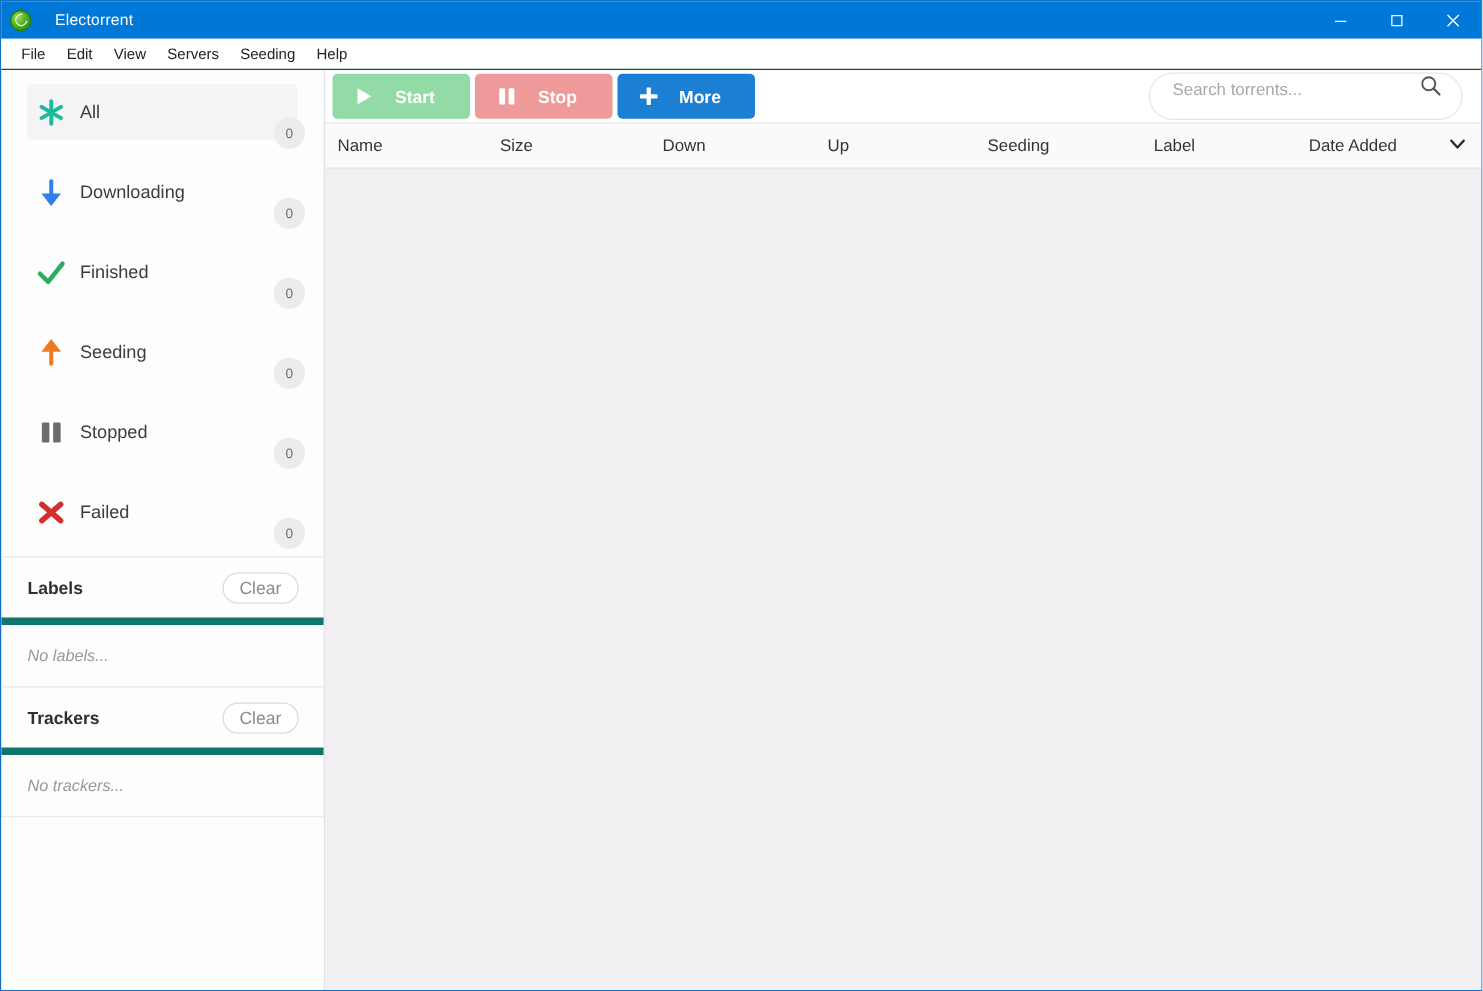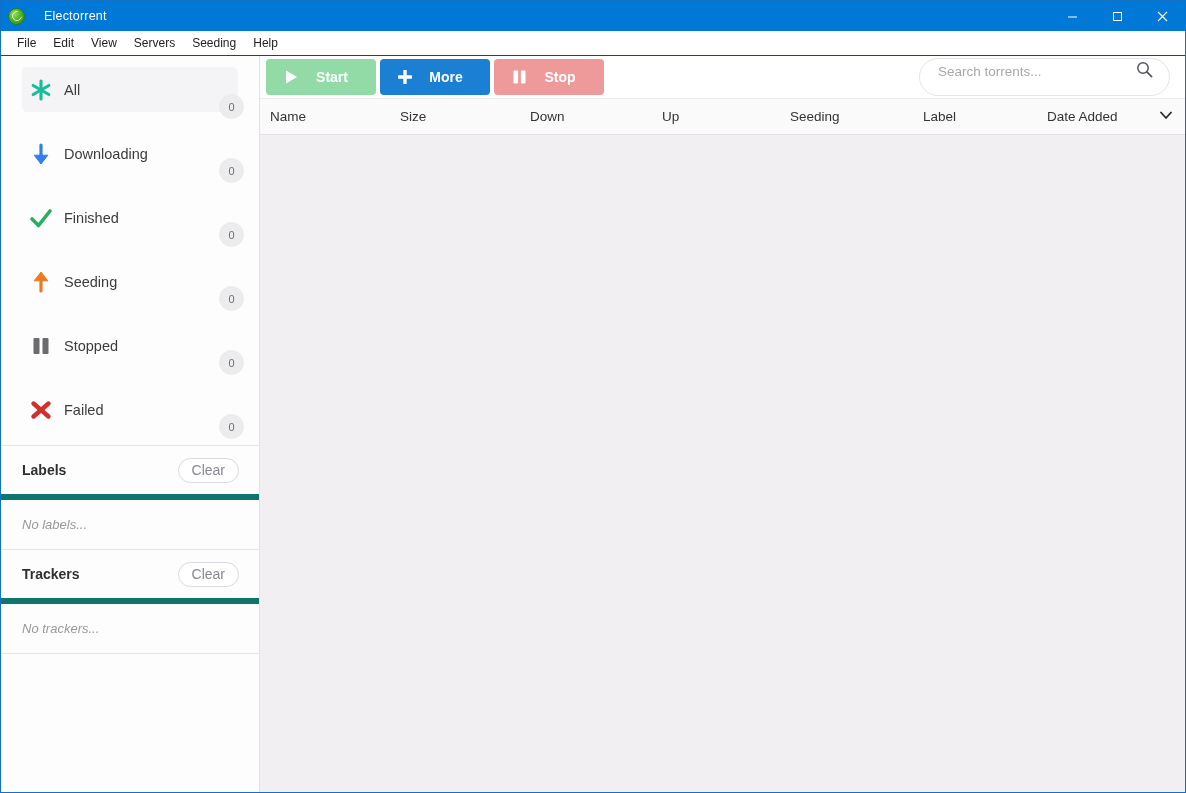--- a/index.html
+++ b/index.html
@@ -451,38 +451,38 @@
 
           <button class="tb-btn btn-start">
             <span class="tb-ico">
               <svg width="15" height="16" viewBox="0 0 15 16">
                   <polygon points="2,1.5 13,8 2,14.5" fill="#ffffff"></polygon>
                 </svg>
             </span>
             <span class="tb-lbl">Start</span>
           </button>
 
+          <button class="tb-btn btn-stop">
+            <span class="tb-ico">
+              <svg width="15" height="16" viewBox="0 0 15 16">
+                <rect x="1.5" y="1.5" width="4.6" height="13" rx="1" fill="#ffffff"></rect>
+                <rect x="8.9" y="1.5" width="4.6" height="13" rx="1" fill="#ffffff"></rect>
+              </svg>
+            </span>
+            <span class="tb-lbl">Stop</span>
+          </button>
+
           <button class="tb-btn btn-more">
             <span class="tb-ico">
               <svg width="16" height="16" viewBox="0 0 16 16">
                 <rect x="6.3" y="1" width="3.4" height="14" rx="0.6" fill="#ffffff"></rect>
                 <rect x="1" y="6.3" width="14" height="3.4" rx="0.6" fill="#ffffff"></rect>
               </svg>
             </span>
             <span class="tb-lbl">More</span>
-          </button>
-
-          <button class="tb-btn btn-stop">
-            <span class="tb-ico">
-              <svg width="15" height="16" viewBox="0 0 15 16">
-                <rect x="1.5" y="1.5" width="4.6" height="13" rx="1" fill="#ffffff"></rect>
-                <rect x="8.9" y="1.5" width="4.6" height="13" rx="1" fill="#ffffff"></rect>
-              </svg>
-            </span>
-            <span class="tb-lbl">Stop</span>
           </button>
 
         </div>
 
         <div class="search-wrap">
           <input class="search-input" type="text" placeholder="Search torrents..." style="">
           <span class="search-icon">
             <svg width="17" height="17" viewBox="0 0 17 17">
               <circle cx="7" cy="7" r="5.2" fill="none" stroke="#55535a" stroke-width="1.5"></circle>
               <line x1="10.9" y1="10.9" x2="15.6" y2="15.6" stroke="#55535a" stroke-width="1.7" stroke-linecap="round"></line>

